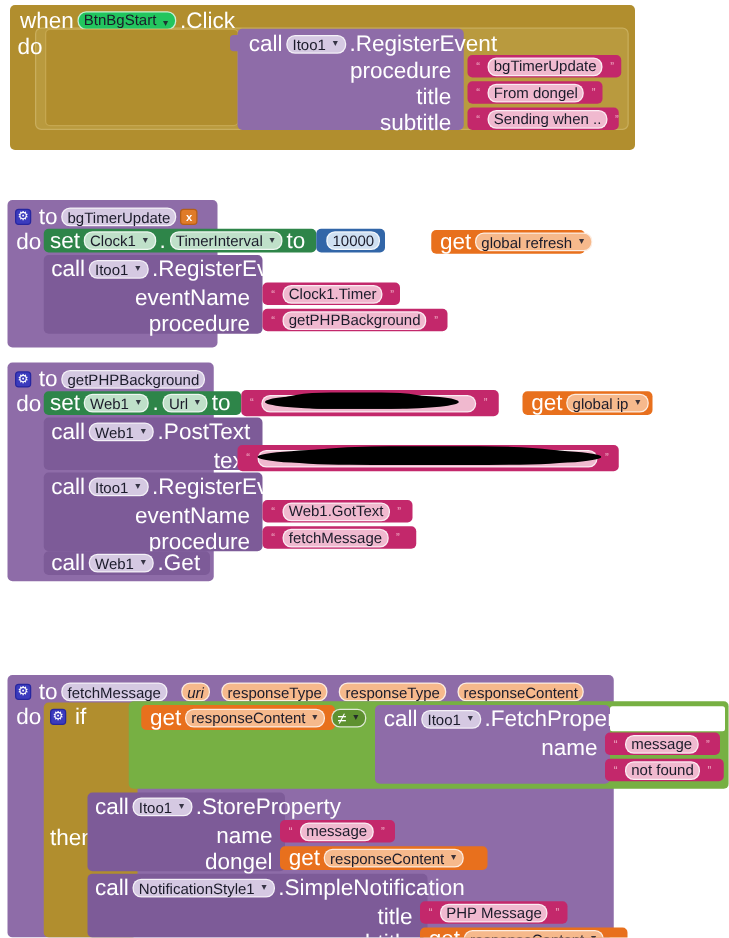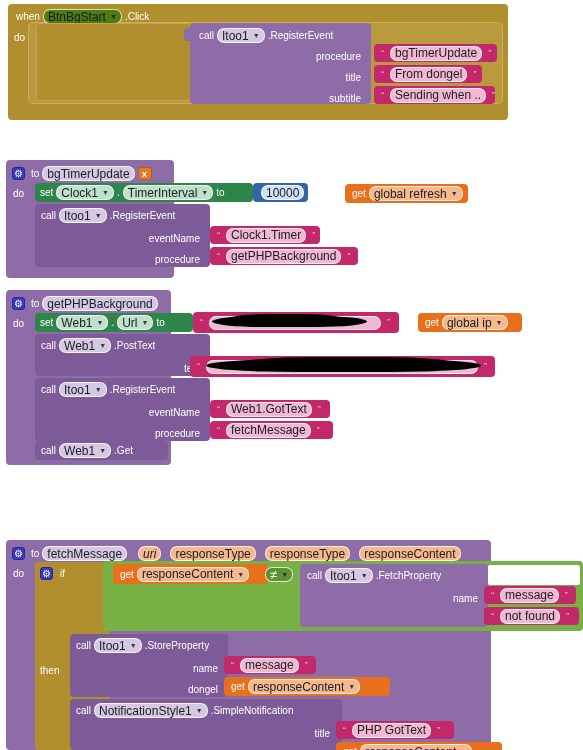--- a/index.html
+++ b/index.html
@@ -8,42 +8,42 @@
     width: 583px; height: 750px;
     background: #ffffff;
     font-family: "Liberation Sans", sans-serif;
     overflow: hidden;
   }
   #canvas { position: relative; width: 583px; height: 750px; background:#fff; }
 
   
   .blk { position: absolute; border-radius: 4px; }
   .row { display:flex; align-items:center; height:21px; white-space:nowrap; }
-  .lbl { color:#ffffff; font-size:10px; line-height:13px; }
+  .lbl { color:#ffffff; font-size:18px; line-height:13px; }
 
   
   .fld {
     display:inline-flex; align-items:center;
     height:15px; padding:0 4px; margin:0 3px;
     border-radius:7px; font-size:12px; color:#1b1b2a;
     border:1px solid rgba(255,255,255,.75);
   }
   .fld .car { margin-left:4px; font-size:7px; opacity:.85; line-height:7px; }
 
   
   .c-event   { background:#b18e2e; }
   .c-proc    { background:#8e6ca8; }            
   .c-proc-d  { background:#7d5b98; }
   .c-text    { background:#c3286b; }            
   .c-var     { background:#e8701d; }            
   .c-math    { background:#3266a8; }            
   .c-set     { background:#2e8549; }            
   .c-logic   { background:#77b043; }            
 
-  .f-light  { background:#4d7c0f; }
+  .f-light  { background:#22c55e;align-items:flex-end; }
   .f-proc   { background:#d5c9e2; }
   .f-text   { background:#f0b9cf; }
   .f-var    { background:#f6b98c; }
   .f-math   { background:#cfe0f2; }
   .f-set    { background:#bfe0c9; }
   .f-logic  { background:#cfe6ab; }
 
   
   .gear {
     width:13px;height:13px;border-radius:3px;background:#3b3bbd;
@@ -416,21 +416,21 @@
       <span class="car">▼</span>
     </span>
     <span class="lbl">.SimpleNotification</span>
   </div>
   <div class="row" style="left:262px;top:723px;position:absolute;justify-content:flex-end;width:68px;">
     <span class="lbl">title</span>
   </div>
   <div class="blk c-text" style="left:336px;top:721px;width:118px;height:18px;"></div>
   <div class="row" style="left:340px;top:721px;position:absolute;height:18px;">
     <span class="quote">“</span>
-    <span class="fld f-text">PHP GotText</span>
+    <span class="fld f-text">PHP Message</span>
     <span class="quote">”</span>
   </div>
   <div class="row" style="left:250px;top:744px;position:absolute;justify-content:flex-end;width:80px;">
     <span class="lbl">subtitle</span>
   </div>
   <div class="blk c-var" style="left:336px;top:742px;width:166px;height:19px;"></div>
   <div class="row" style="left:343px;top:742px;position:absolute;height:19px;">
     <span class="lbl">get</span>
     <span class="fld f-var">
       <span>responseContent</span>

